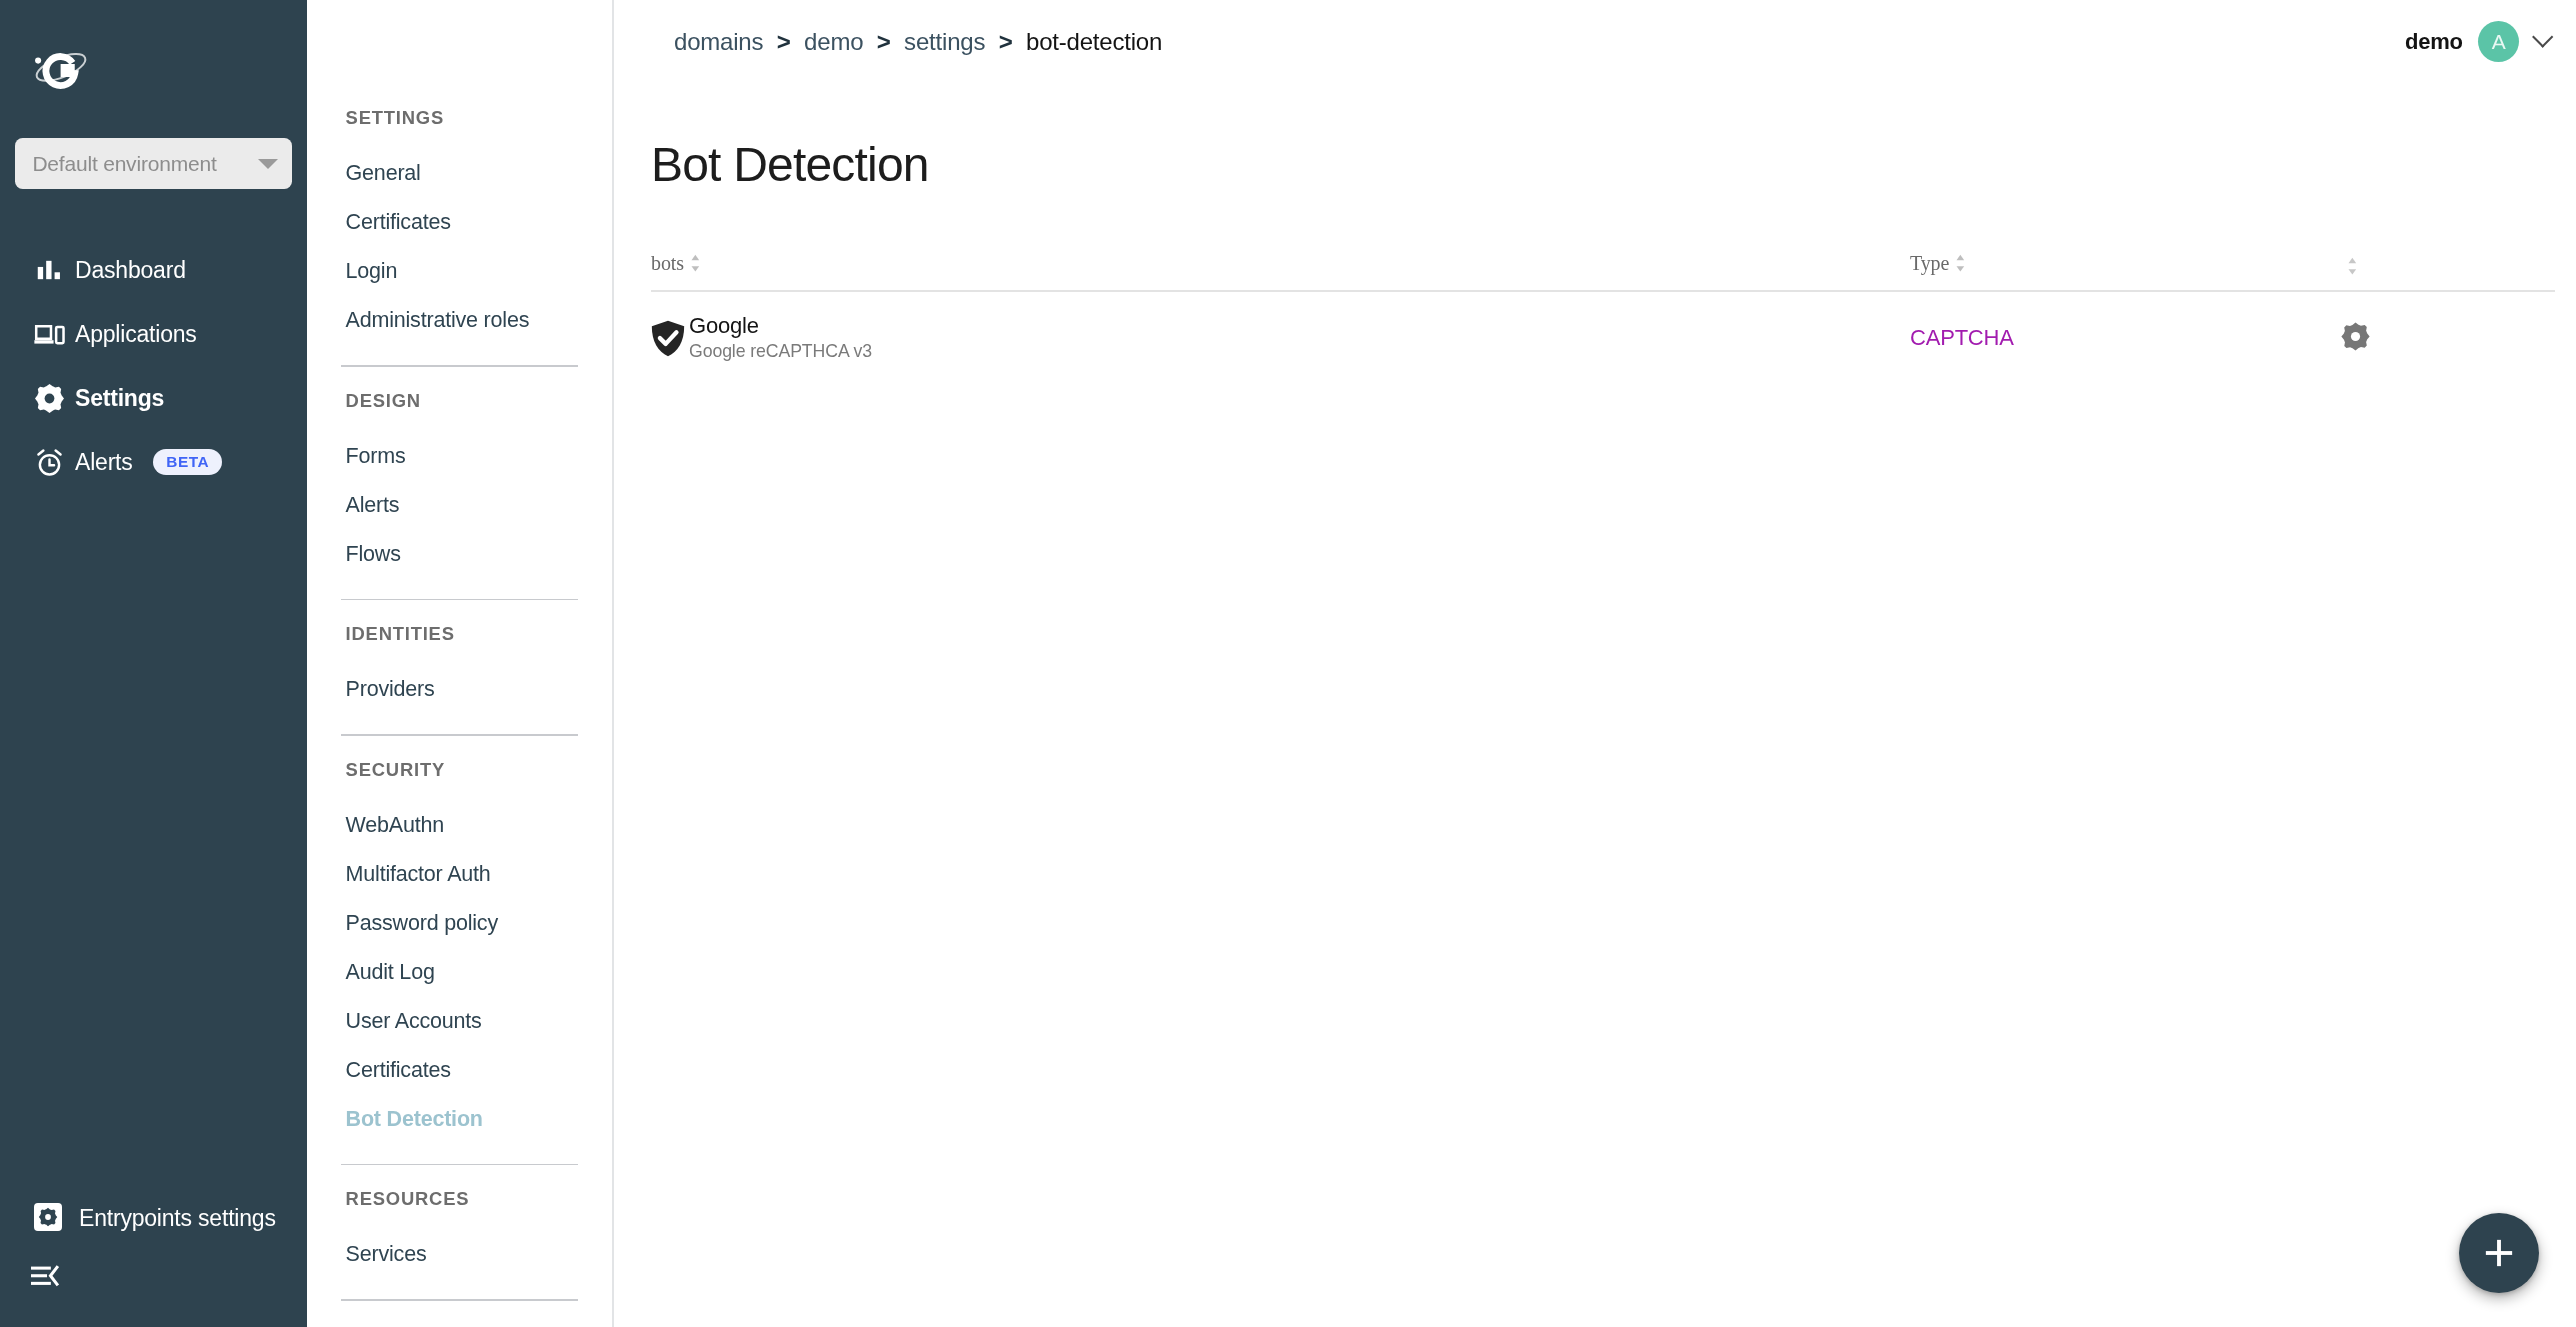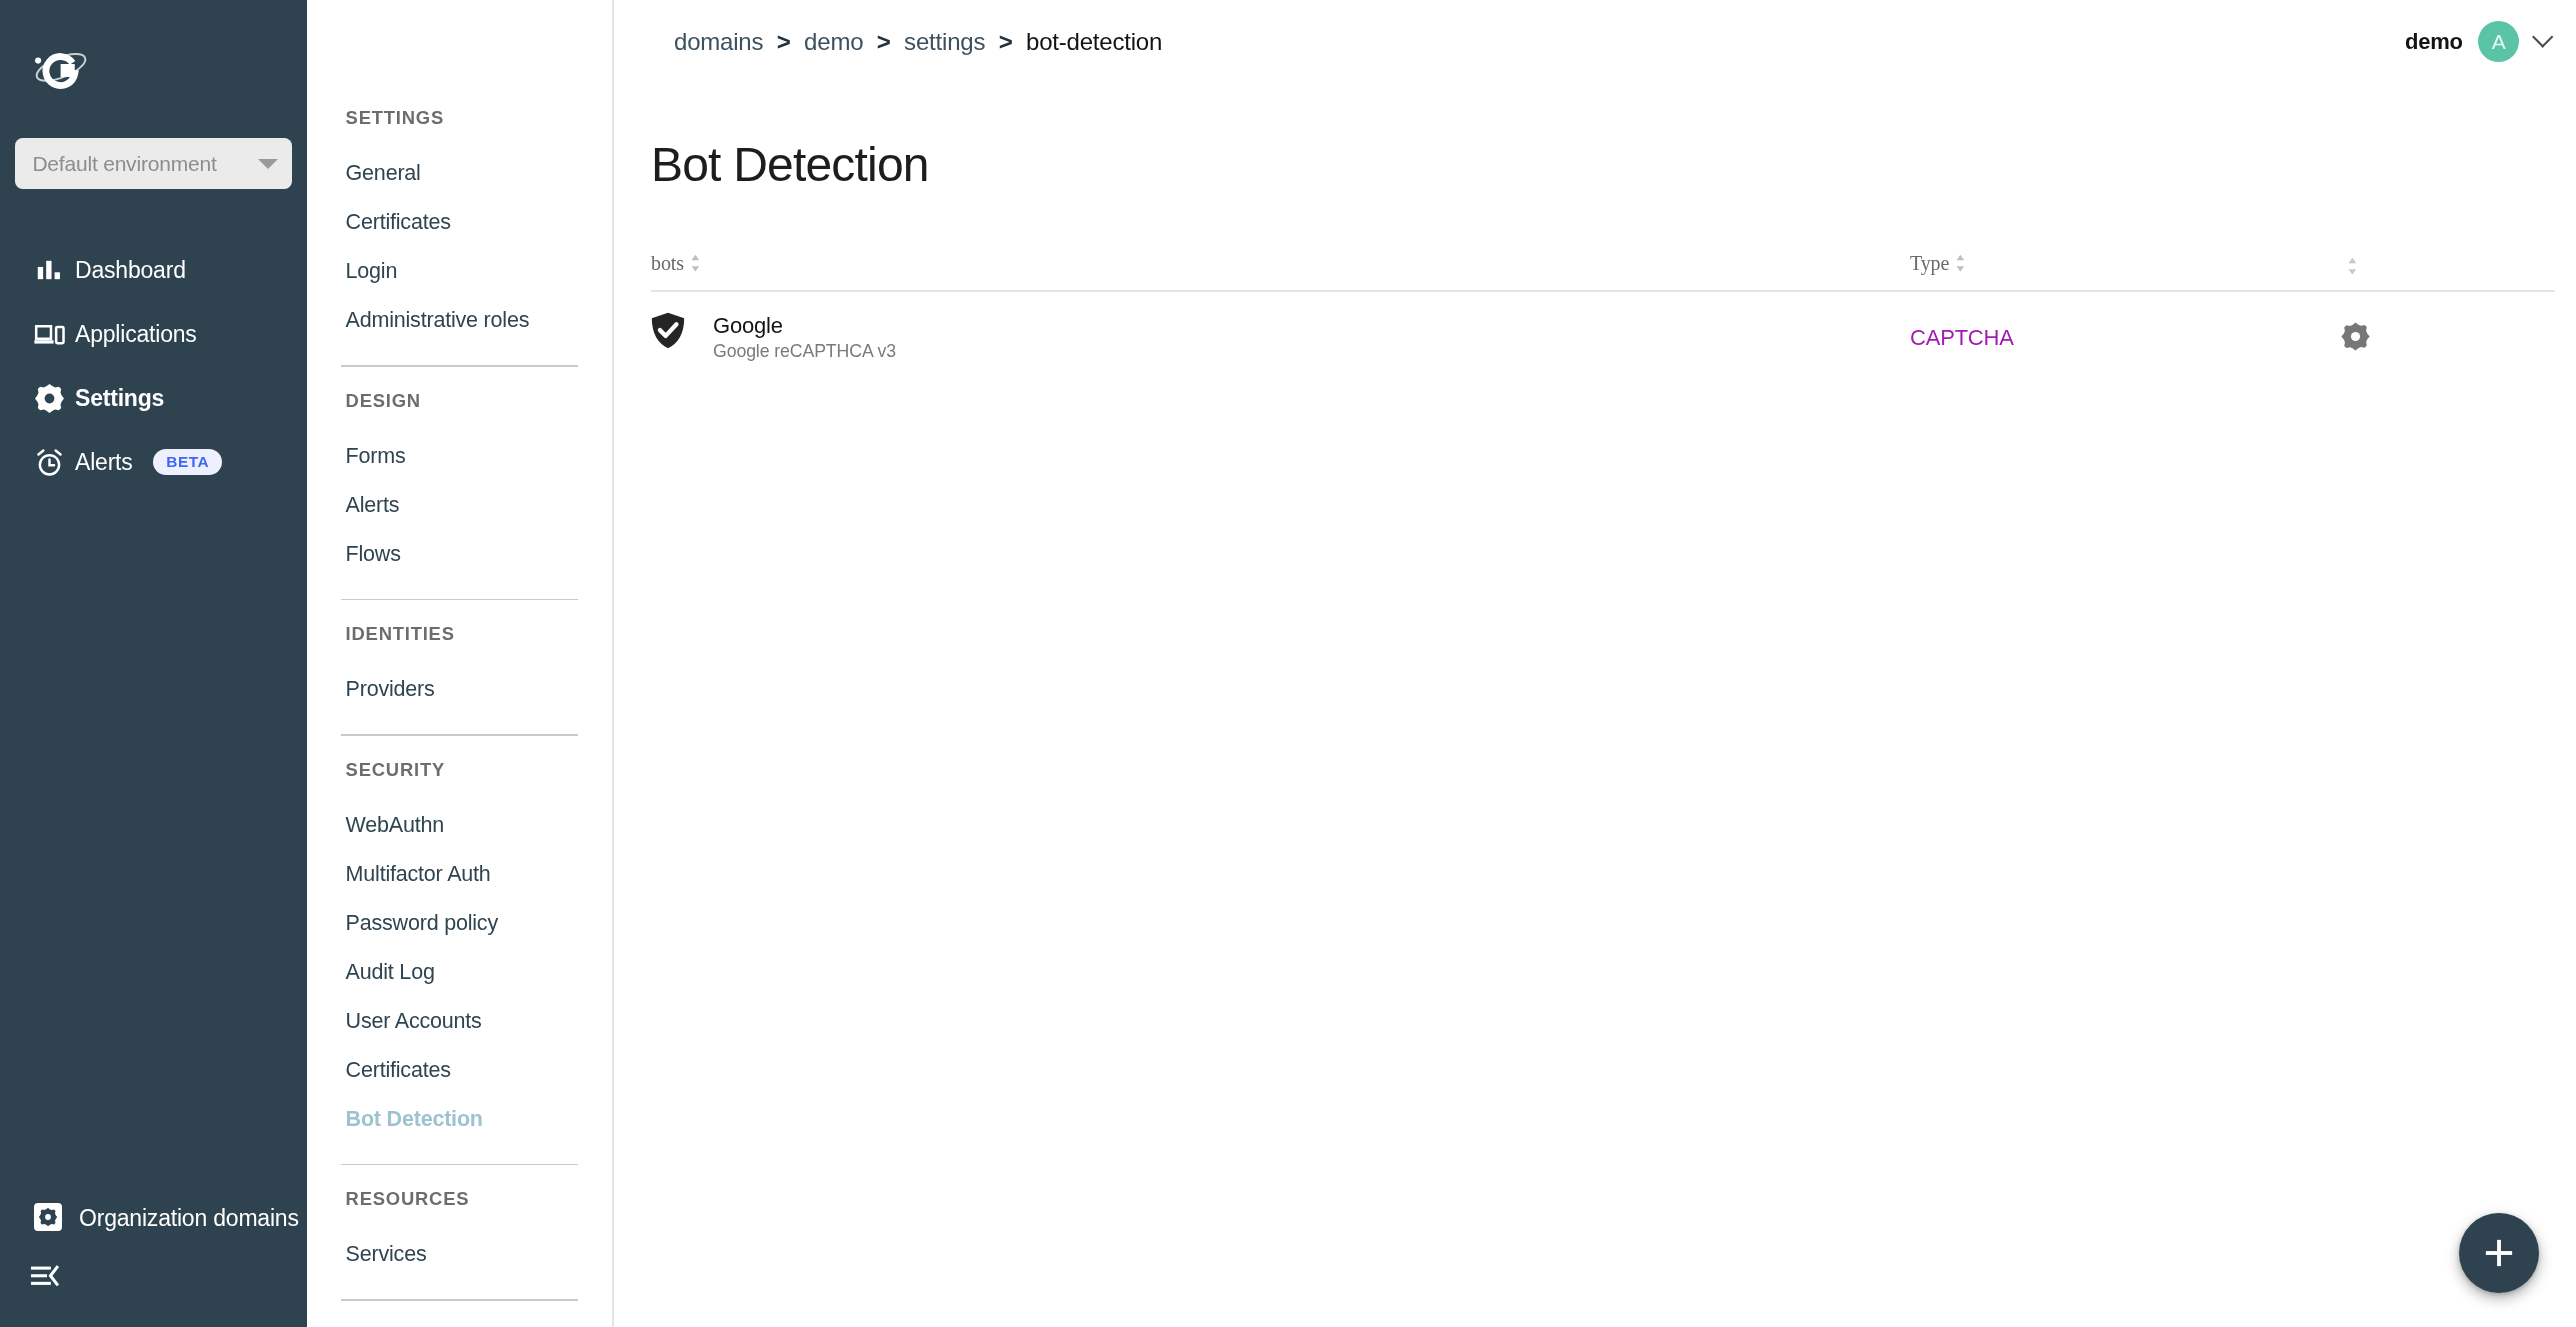--- a/index.html
+++ b/index.html
@@ -212,21 +212,21 @@
   .col-type { width: 307px; }
   .col-act { width: 338px; display: flex; justify-content: flex-start; padding-left: 124px; }
   .sort-ico { display: flex; flex-direction: column; gap: 2.3px; opacity: .55; }
   .sort-ico svg { display: block; }
 
   .trow {
     display: flex;
     align-items: center;
     height: 92px;
   }
-  .cell-bots { width: 1259px; display: flex; align-items: flex-start; gap: 28px; }
+  .cell-bots { width: 1259px; display: flex; align-items: center; gap: 4px; }
   .shield { width: 34px; height: 37px; flex-shrink: 0; }
   .bot-name { font-size: 22px; color: #141414; line-height: 1.25; letter-spacing: -0.2px; }
   .bot-desc { font-size: 17.7px; color: #7a7a7a; line-height: 1.4; letter-spacing: -0.1px; }
   .cell-type { width: 307px; font-size: 22px; color: #a21caf; letter-spacing: -0.2px; }
   .cell-act { width: 338px; display: flex; padding-left: 124px; }
 
   .fab {
     position: absolute;
     right: 37px;
     bottom: 35px;
@@ -322,21 +322,21 @@
           <svg width="28" height="28" viewBox="0 0 36 36">
             <rect x="0" y="0" width="36" height="36" rx="5" fill="#fff"></rect>
             <path fill="#2e434f" d="M18 6.2 l2.5 2 a10 10 0 0 1 2.2 0.9 l3.1 -0.6 1.8 1.8 -0.6 3.1
               a10 10 0 0 1 0.9 2.2 l2 2.4 -2 2.5 a10 10 0 0 1 -0.9 2.2 l0.6 3.1 -1.8 1.8 -3.1 -0.6
               a10 10 0 0 1 -2.2 0.9 L18 29.8 l-2.5 -2 a10 10 0 0 1 -2.2 -0.9 l-3.1 0.6 -1.8 -1.8
               0.6 -3.1 a10 10 0 0 1 -0.9 -2.2 L6.2 18 l2 -2.5 a10 10 0 0 1 0.9 -2.2 l-0.6 -3.1
               1.8 -1.8 3.1 0.6 a10 10 0 0 1 2.2 -0.9 z"></path>
             <circle cx="18" cy="18" r="3.7" fill="#fff"></circle>
           </svg>
         </span>
-        <span class="nav-label">Organization domains</span>
+        <span class="nav-label">Entrypoints settings</span>
       </div>
 
       <div class="collapse-item">
         <span class="nav-ico">
           <svg width="29" height="21.5" viewBox="0 0 38 28">
             <rect x="0" y="2" width="26" height="4" fill="#fff"></rect>
             <rect x="0" y="12" width="21" height="4" fill="#fff"></rect>
             <rect x="0" y="22" width="26" height="4" fill="#fff"></rect>
             <path d="M34 3 L25.5 14 L34 25" fill="none" stroke="#fff" stroke-width="4" stroke-linecap="square"></path>
           </svg>

